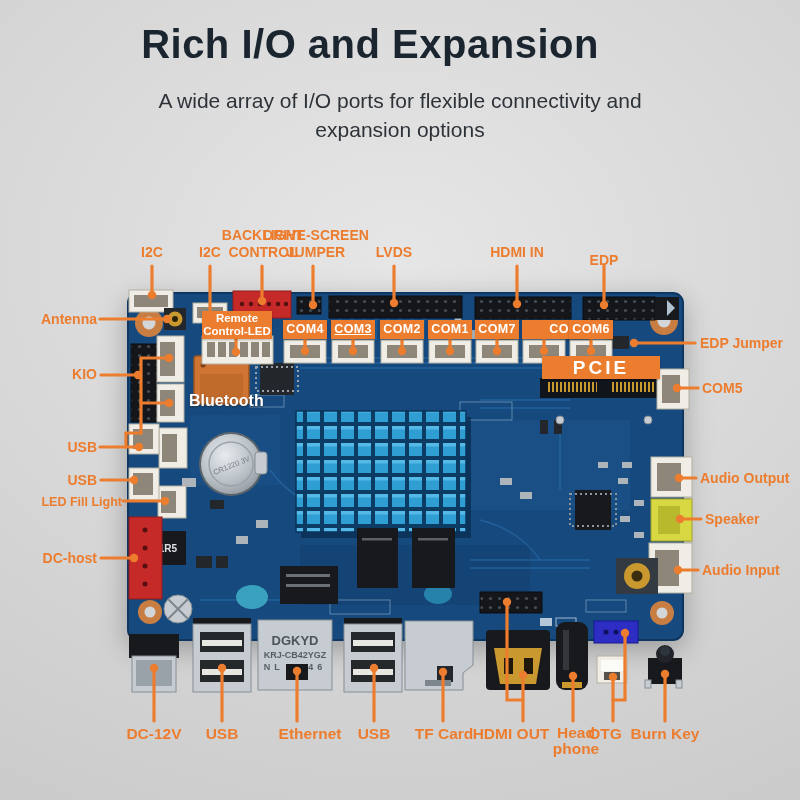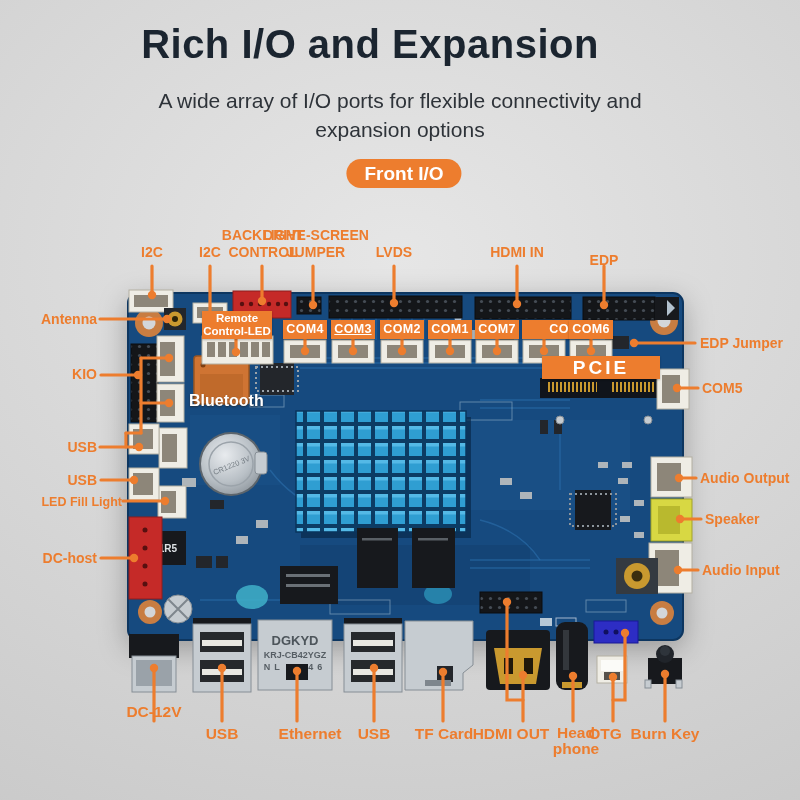--- a/index.html
+++ b/index.html
@@ -45,21 +45,20 @@
   .dot{fill:var(--accent);}
   .gray{fill:#aeb5ba;}
 </style>
 </head>
 <body>
 
 <div class="stage">
 
   <div class="title">Rich I/O and Expansion</div>
   <div class="subtitle"><span>A wide array of I/O ports for flexible connectivity and</span><br><span>expansion options</span></div>
-  <div class="pill">Front I/O</div>
 
   <svg width="800" height="800" viewBox="0 0 800 800">
     <defs>
       <pattern id="pins" width="9" height="9" patternUnits="userSpaceOnUse">
         <rect width="9" height="9" fill="#141619"></rect>
           <circle cx="4.5" cy="4.5" r="1.6" fill="#454c55"></circle>
       </pattern>
       <pattern id="hs" width="17" height="17" patternUnits="userSpaceOnUse">
         <rect width="17" height="17" fill="#0c3c64"></rect>
         <rect x="1" y="1" width="13" height="13" fill="#2f9ed2"></rect>
@@ -445,21 +444,21 @@
   <div class="co r" style="right:703px;top:472px;">USB</div>
   <div class="co r" style="right:678px;top:494px;font-size:12.5px;padding-left:36px;">LED Fill Light</div>
   <div class="co r" style="right:703px;top:550px;">DC-host</div>
 
   <div class="co" style="left:700px;top:335px;">EDP Jumper</div>
   <div class="co" style="left:702px;top:380px;">COM5</div>
   <div class="co" style="left:700px;top:470px;">Audio Output</div>
   <div class="co" style="left:705px;top:511px;">Speaker</div>
   <div class="co" style="left:702px;top:562px;">Audio Input</div>
 
-  <div class="co c b" style="left:154px;top:703px;">DC-12V</div>
+  <div class="co c b" style="left:154px;top:725px;">DC-12V</div>
   <div class="co c b" style="left:222px;top:725px;">USB</div>
   <div class="co c b" style="left:310px;top:725px;">Ethernet</div>
   <div class="co c b" style="left:374px;top:725px;">USB</div>
   <div class="co c b" style="left:444px;top:725px;">TF Card</div>
   <div class="co c b" style="left:511px;top:725px;">HDMI OUT</div>
   <div class="co c b" style="left:576px;top:725px;line-height:16px;">Head
 phone</div>
   <div class="co c b" style="left:605px;top:725px;">OTG</div>
   <div class="co c b" style="left:665px;top:725px;">Burn Key</div>
 

